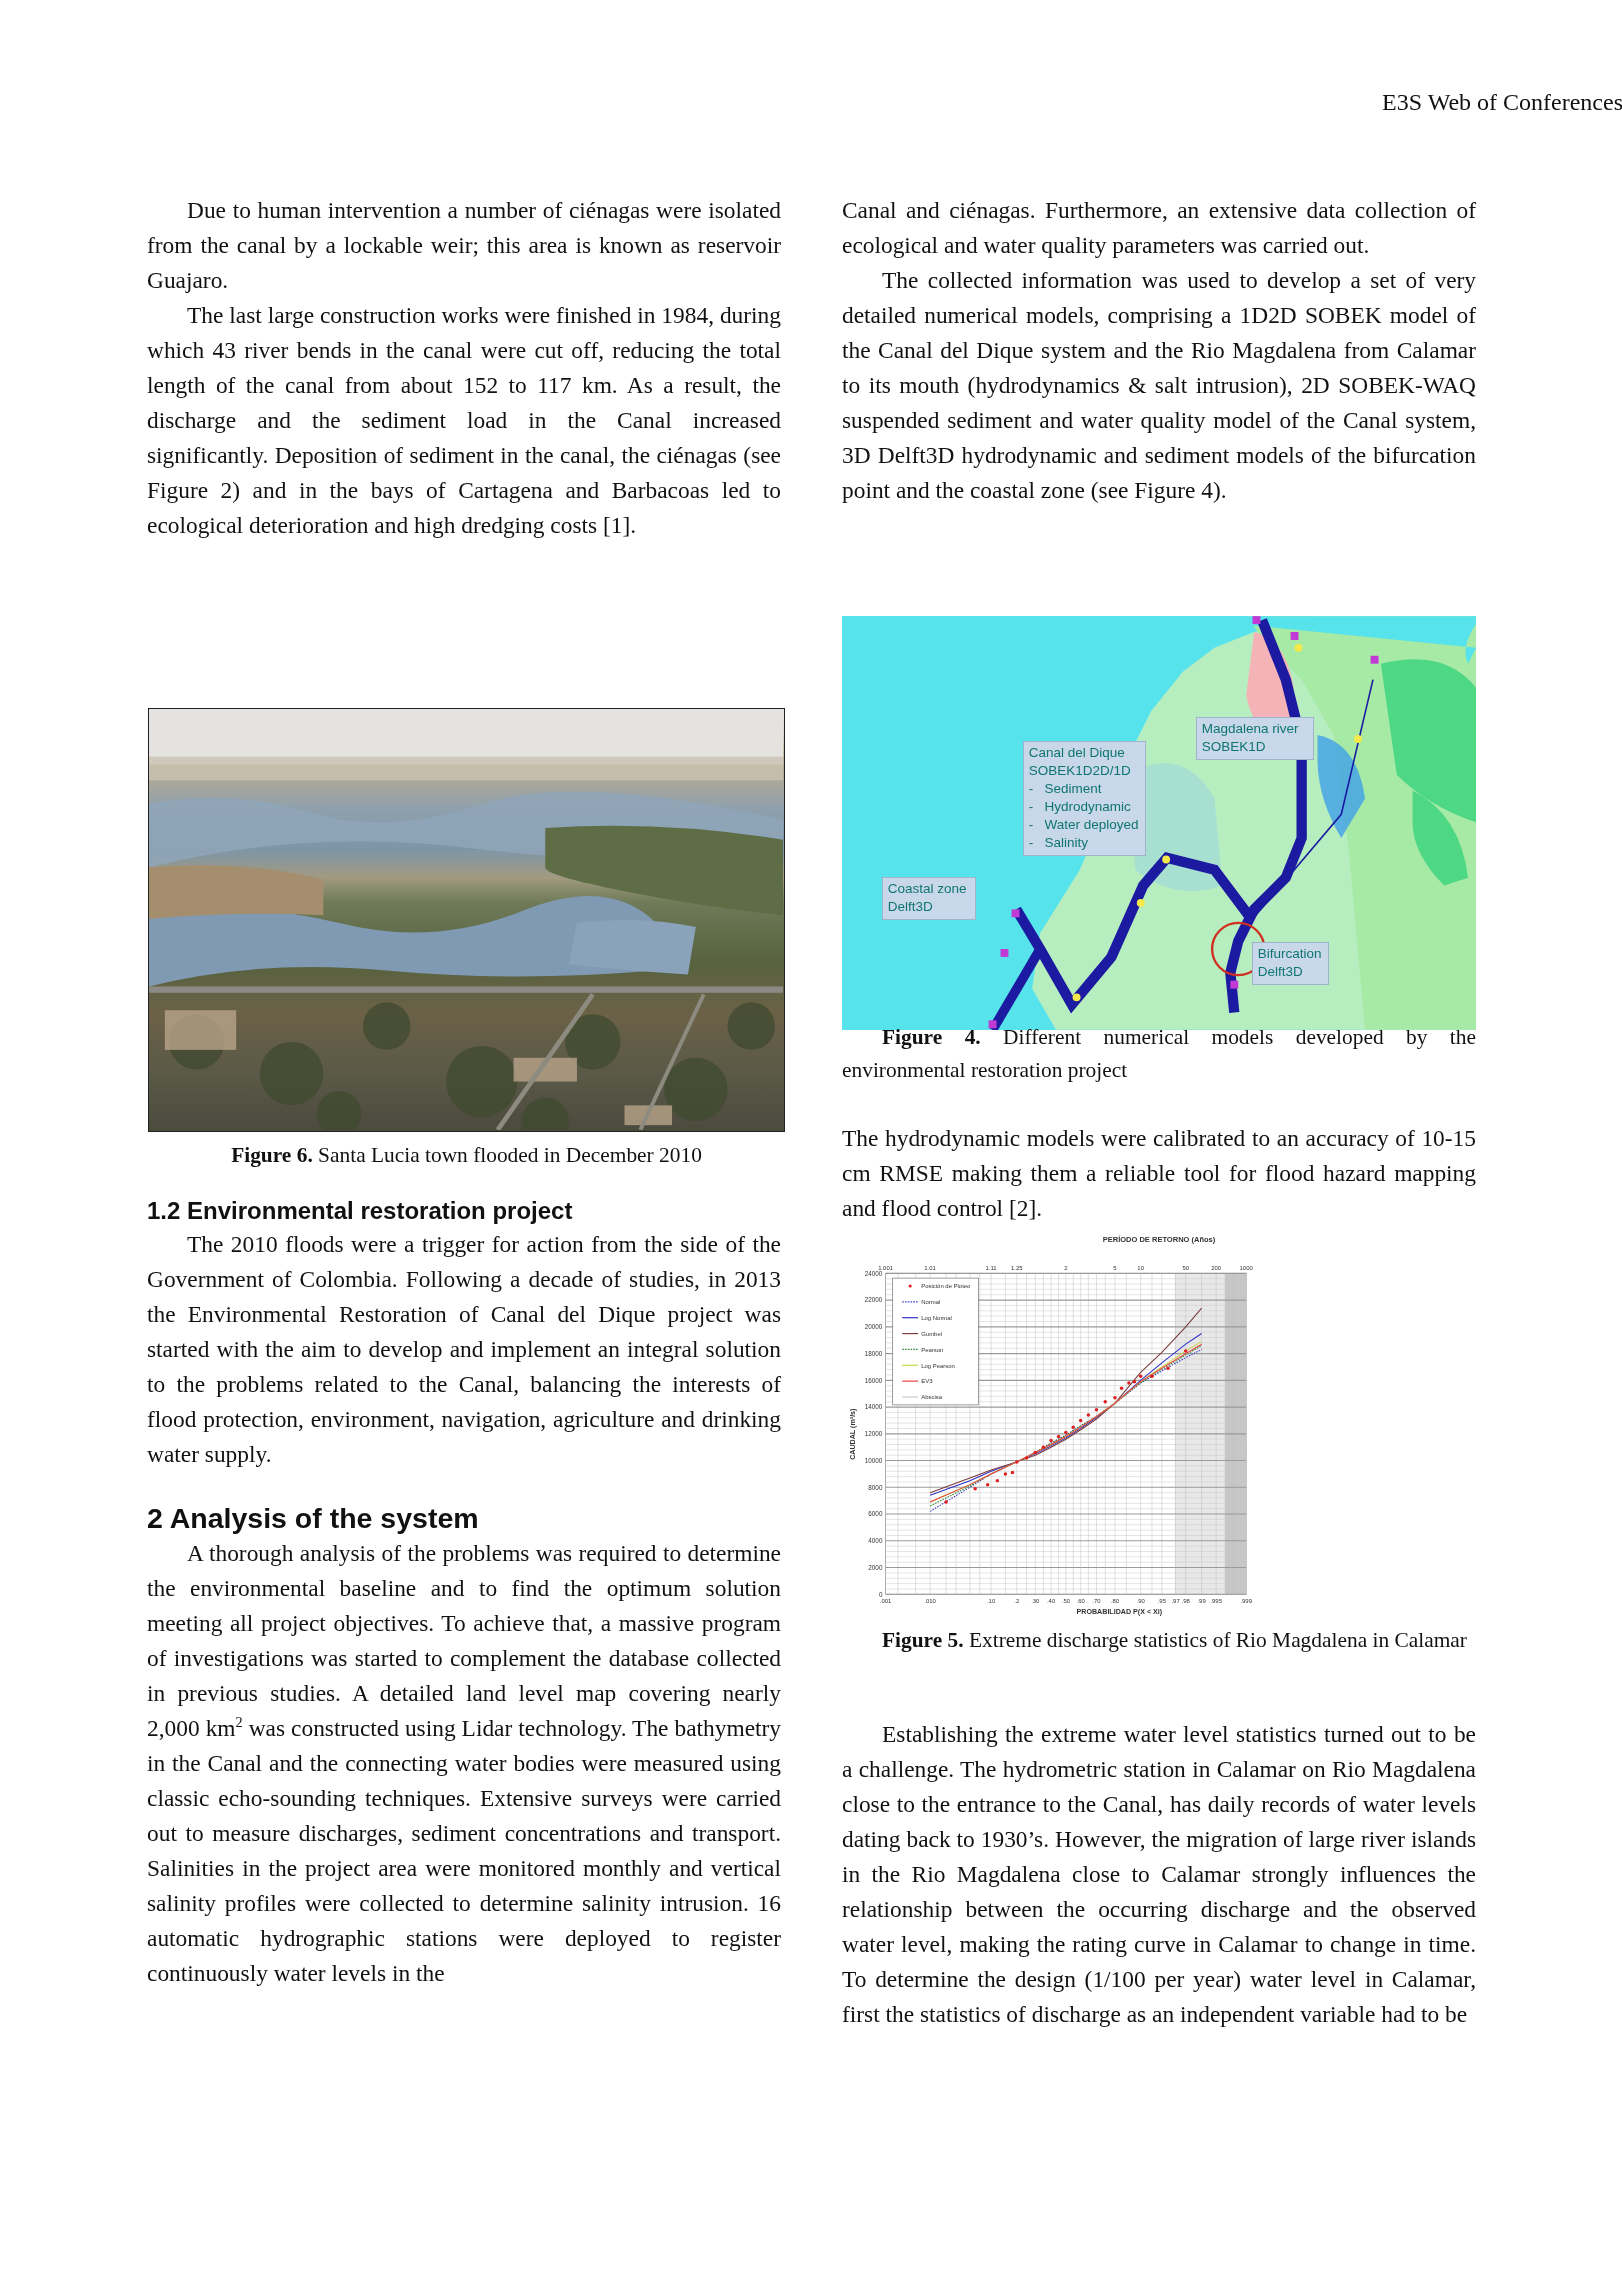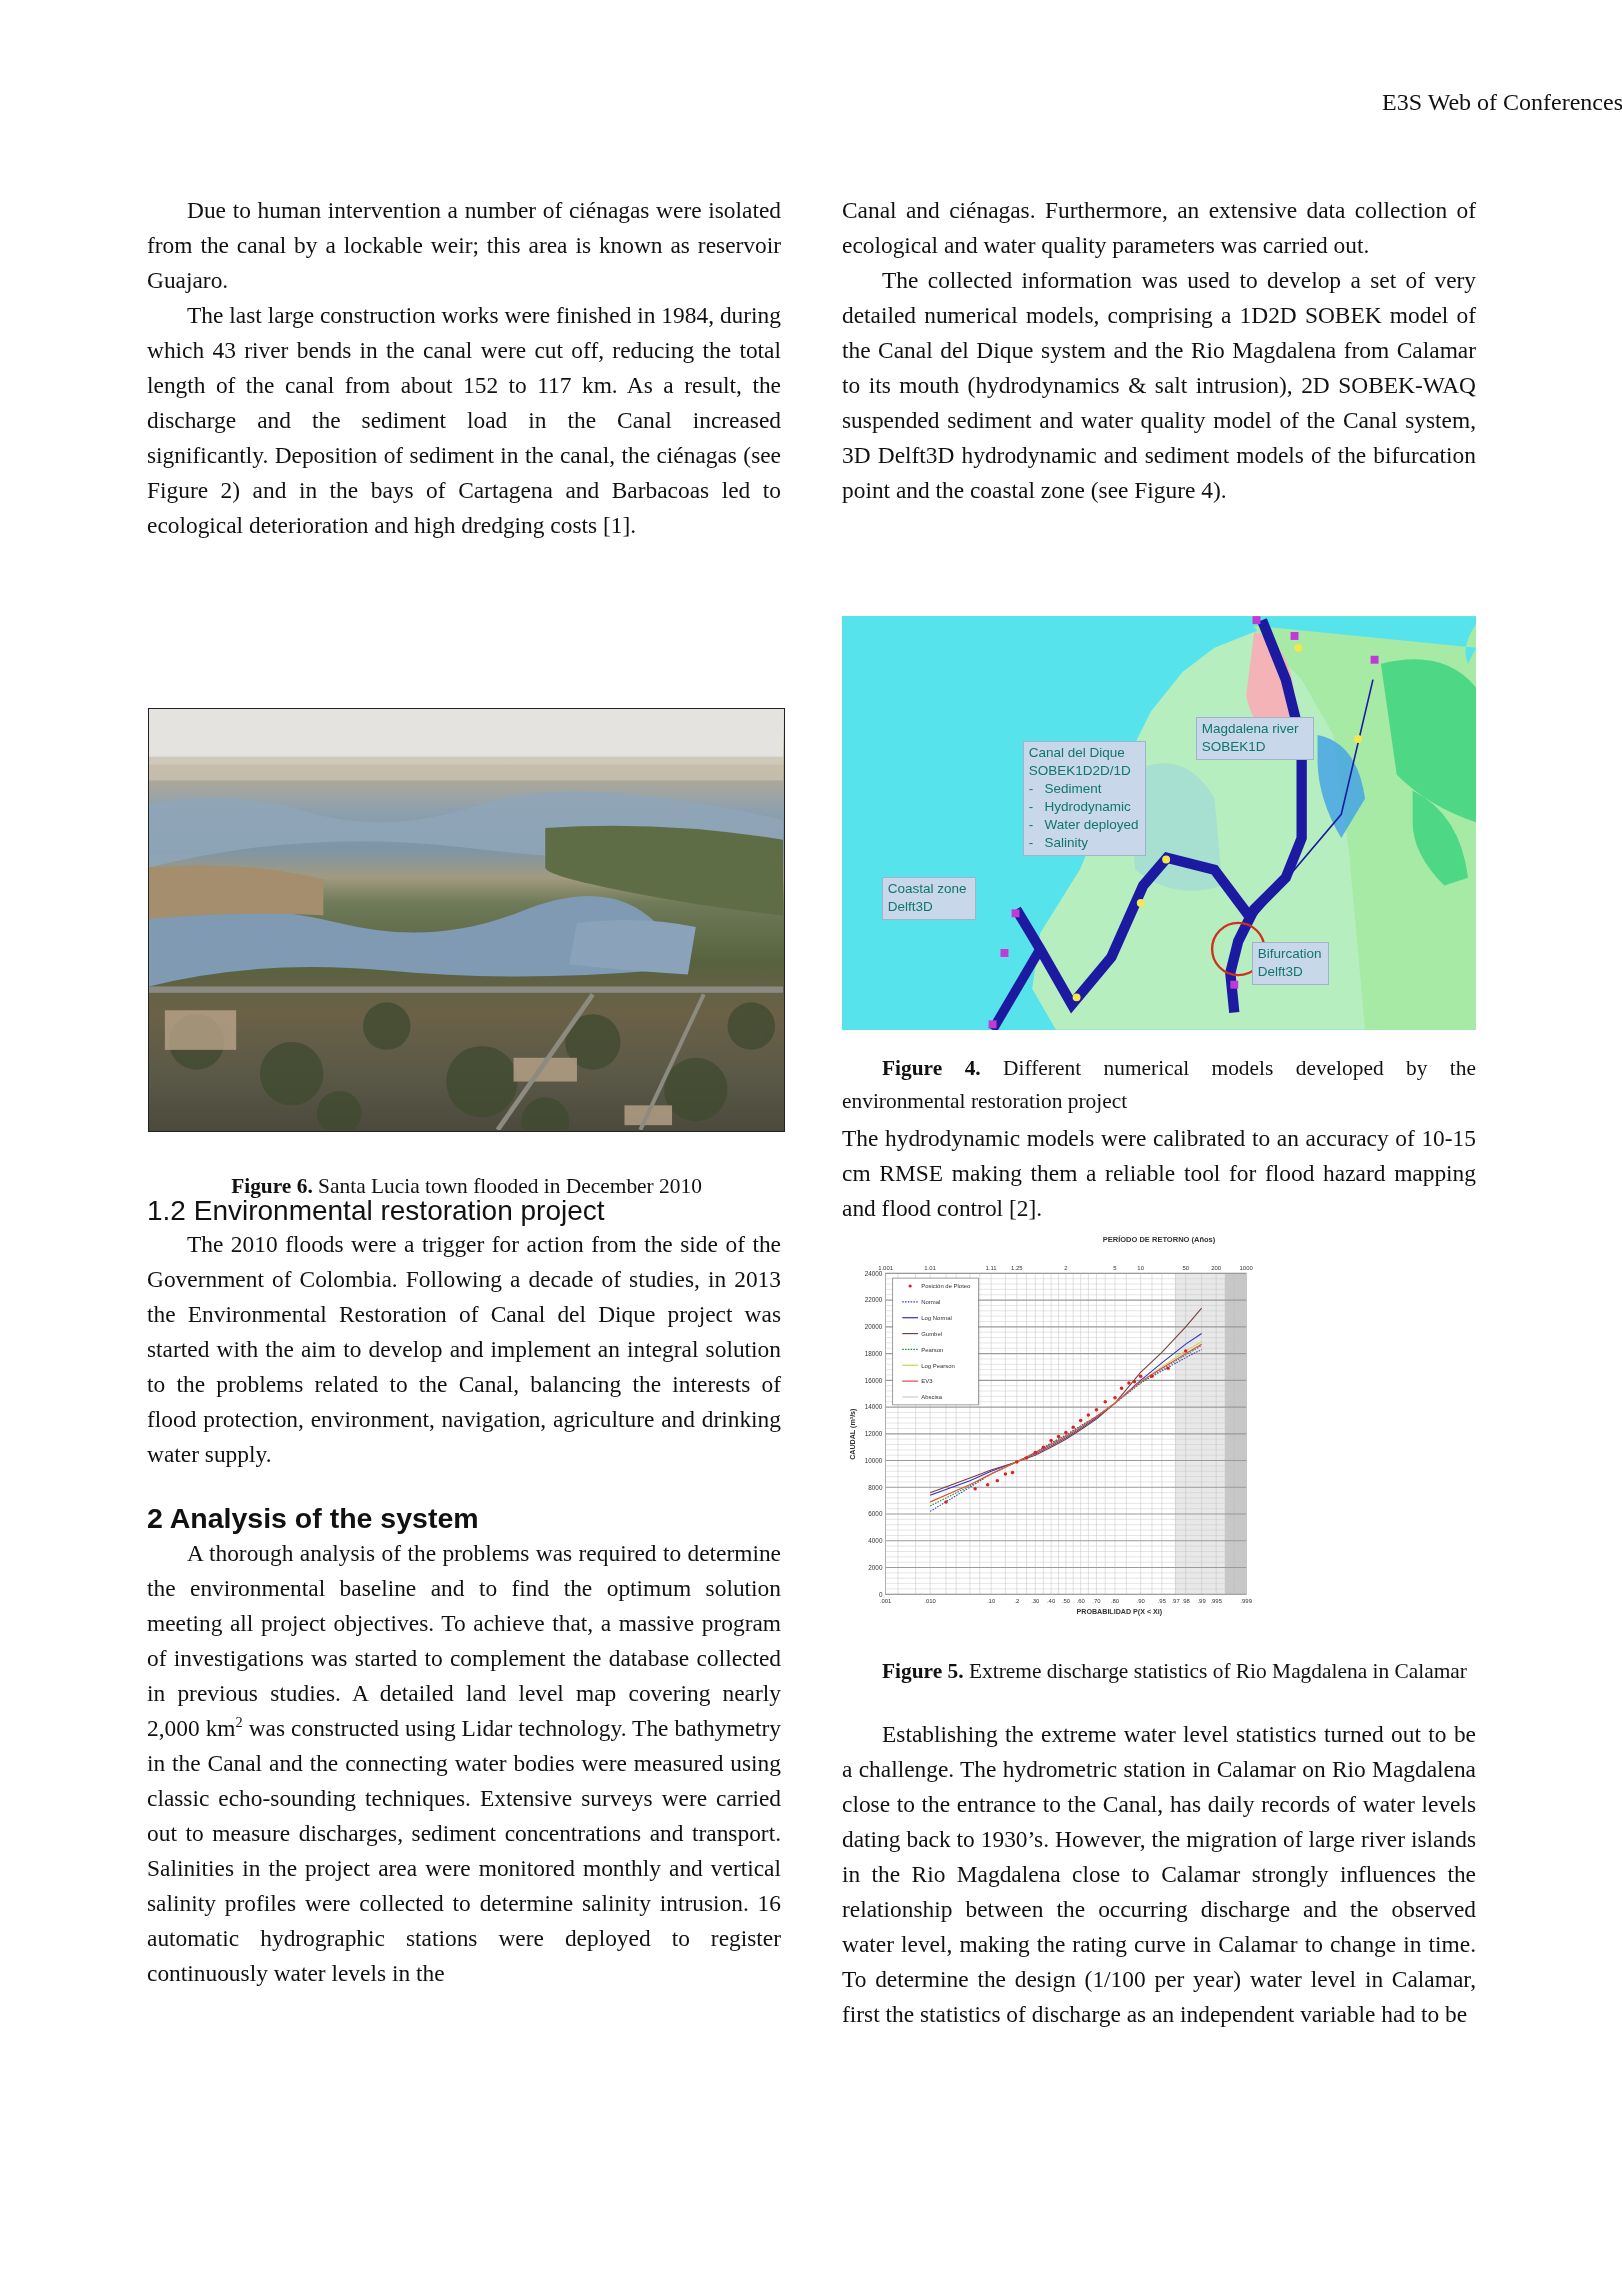--- a/index.html
+++ b/index.html
@@ -4,22 +4,22 @@
 <style>
   html, body { margin:0; padding:0; background:#ffffff; }
   body { width:1623px; height:2295px; position:relative; overflow:hidden;
          font-family:"Liberation Serif", serif; color:#111; }
   .header { position:absolute; top:89px; left:0; width:1623px; text-align:right;
             font-size:24px; }
   .col { position:absolute; width:634px; font-size:23.4px; line-height:35px; text-align:justify; }
   .col p { margin:0; }
   .ind { text-indent:40px; }
   .h2 { font-family:"Liberation Sans", sans-serif; font-weight:bold; font-size:28.5px; line-height:35px; }
-  .h3 { font-family:"Liberation Sans", sans-serif; font-weight:normal; font-size:28px; line-height:32px; }
-  .cap { font-size:21.4px; line-height:33px;margin-top:31px; }
+  .h3 { font-family:"Liberation Sans", sans-serif; font-weight:bold; font-size:24px; line-height:32px; }
+  .cap { font-size:21.4px; line-height:33px; }
   .cap b { font-weight:bold; }
   sup { font-size:14.3px; vertical-align:super; line-height:0; }
 
   
   .photo { position:absolute; left:148px; top:708px; width:637px; height:424px;
            border:1.6px solid #222; box-sizing:border-box; overflow:hidden;
            background:linear-gradient(180deg,#e7e6e2 0%,#d8d5cc 6%,#b9ab92 14%,#8ea0ad 24%,#7d95a8 33%,#a19a80 40%,#6e7a58 46%,#58623f 60%,#6b6147 72%,#5b5947 86%,#4c4a3d 100%); }
   .photo svg { display:block; }
 
   

